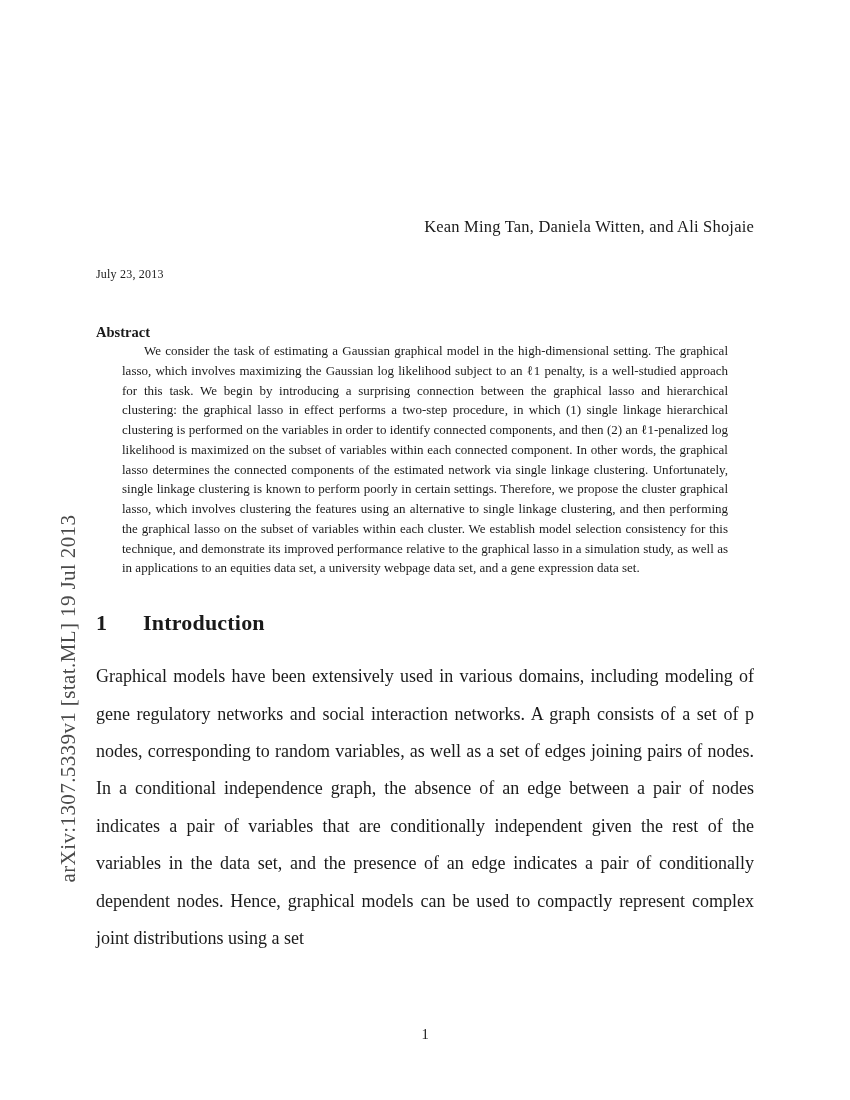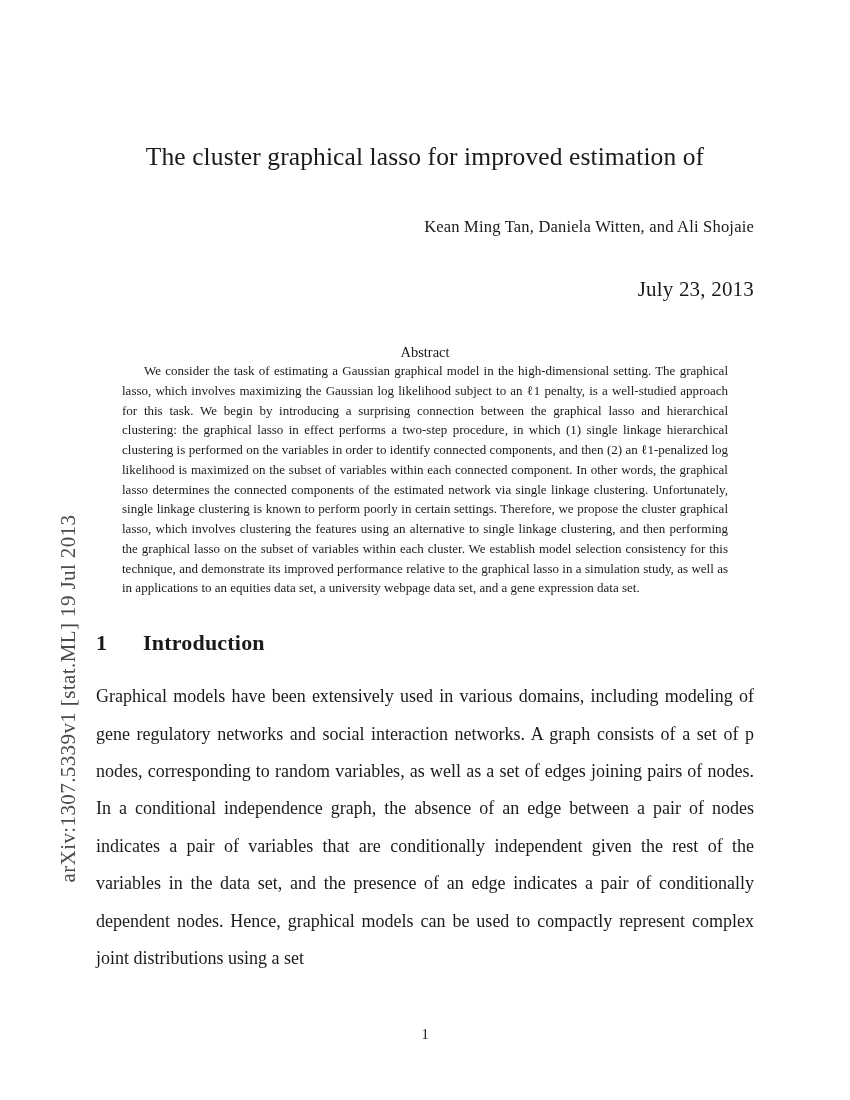--- a/index.html
+++ b/index.html
@@ -49,29 +49,28 @@
     letter-spacing: 0.1px;
     padding: 0 8px;
   }
   .authors {
     text-align: right;
     font-size: 16.5px;
     margin-top: 44px;
     letter-spacing: 0.2px;
   }
   .date {
-    text-align: right;
-    font-size: 21px;
-    margin-top: 40px;
+    text-align: left;
+    font-size: 12px;
+    margin-top: 30px;
     letter-spacing: 0.2px;
   }
   .abstract-head {
-    text-align: center;
     font-size: 14.5px;
-    font-weight: normal;
+    font-weight: bold;
     margin-top: 42px;
   }
   .abstract-body {
     margin-top: 0;
     padding: 0 26px;
     font-size: 13px;
     line-height: 1.52;
     text-align: justify;
     text-justify: inter-word;
   }
@@ -108,21 +107,21 @@
 </head>
 <body>
 
 <div class="page">
 
   <div class="arxiv-stamp">arXiv:1307.5339v1  [stat.ML]  19 Jul 2013</div>
 
   <div class="content">
 
     <h1 class="title">
-      <span>The cluster graphical lasso for improved estimation of</span><br>
+      <br>
     </h1>
 
     <div class="authors">Kean Ming Tan, Daniela Witten, and Ali Shojaie</div>
 
     <div class="date">July 23, 2013</div>
 
     <div class="abstract-head">Abstract</div>
 
     <div class="abstract-body"><span class="indent"></span><span>We consider the task of estimating a Gaussian graphical model in the high-dimensional setting. The graphical lasso, which involves maximizing the Gaussian log likelihood subject to an ℓ1 penalty, is a well-studied approach for this task. We begin by introducing a surprising connection between the graphical lasso and hierarchical clustering: the graphical lasso in effect performs a two-step procedure, in which (1) single linkage hierarchical clustering is performed on the variables in order to identify connected components, and then (2) an ℓ1-penalized log likelihood is maximized on the subset of variables within each connected component. In other words, the graphical lasso determines the connected components of the estimated network via single linkage clustering. Unfortunately, single linkage clustering is known to perform poorly in certain settings. Therefore, we propose the cluster graphical lasso, which involves clustering the features using an alternative to single linkage clustering, and then performing the graphical lasso on the subset of variables within each cluster. We establish model selection consistency for this technique, and demonstrate its improved performance relative to the graphical lasso in a simulation study, as well as in applications to an equities data set, a university webpage data set, and a gene expression data set.</span></div>
 

